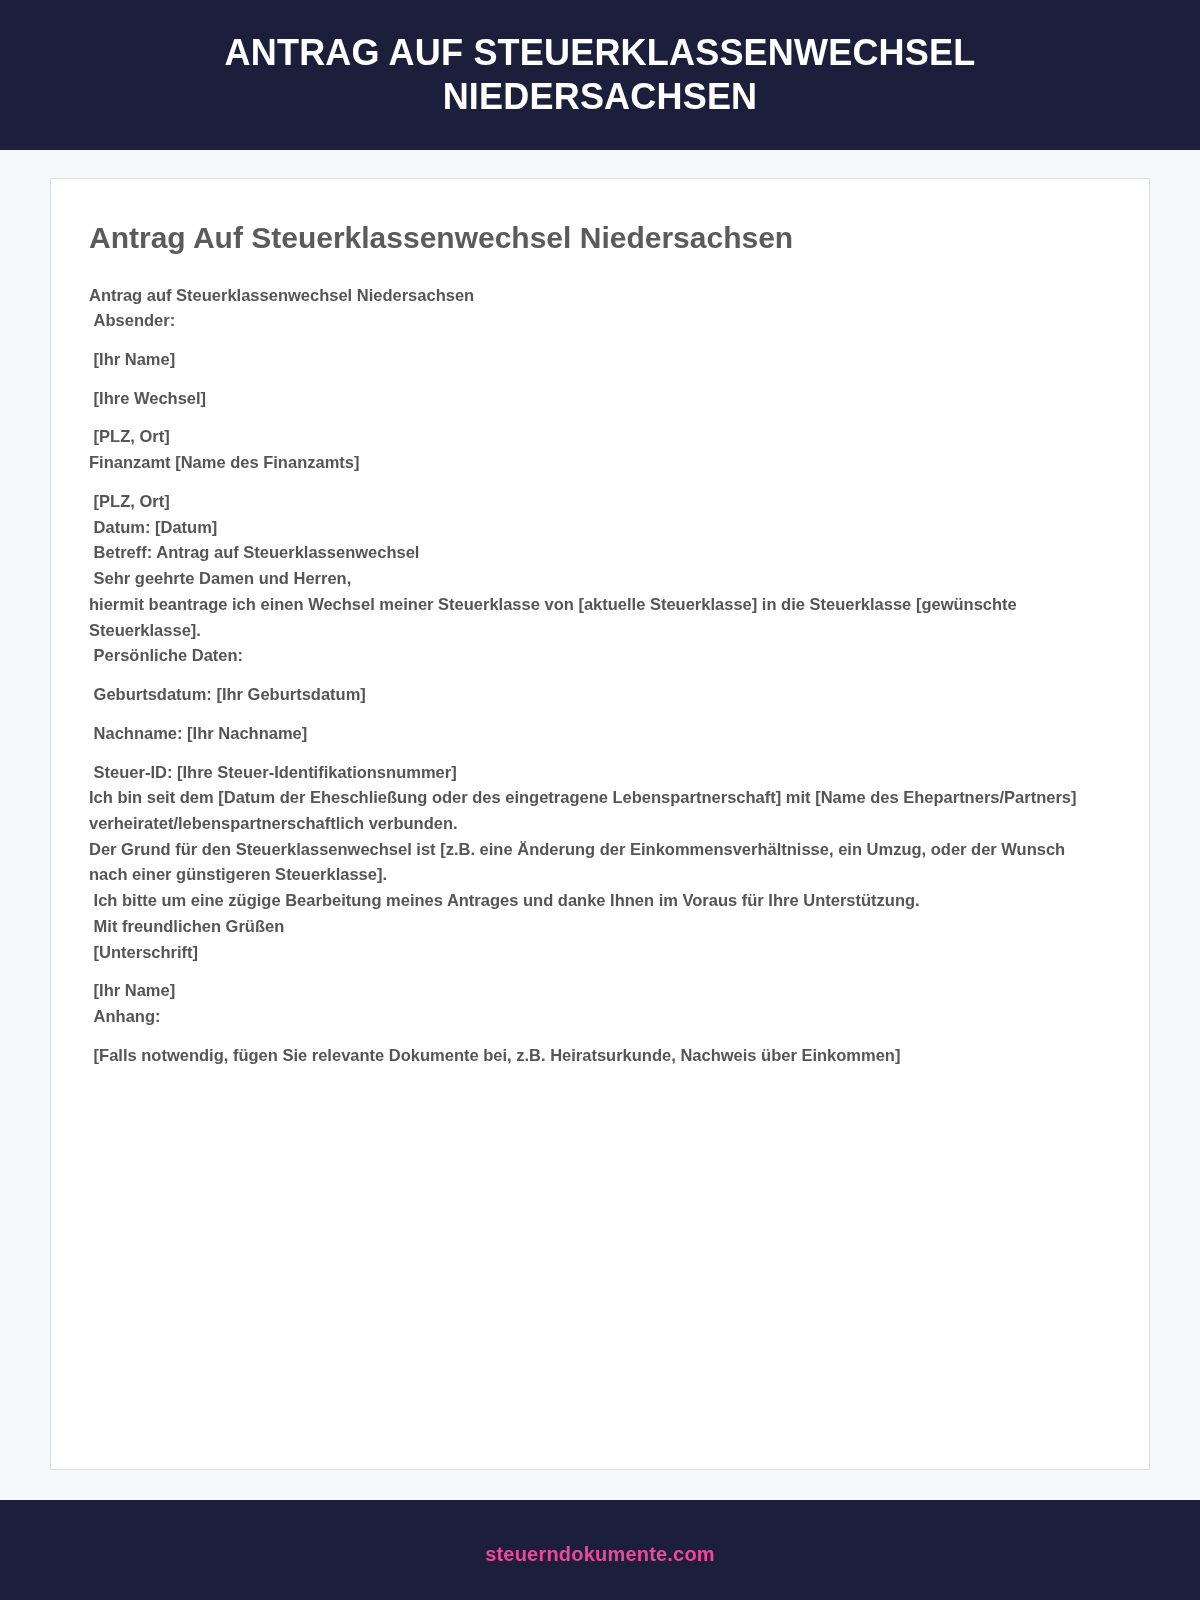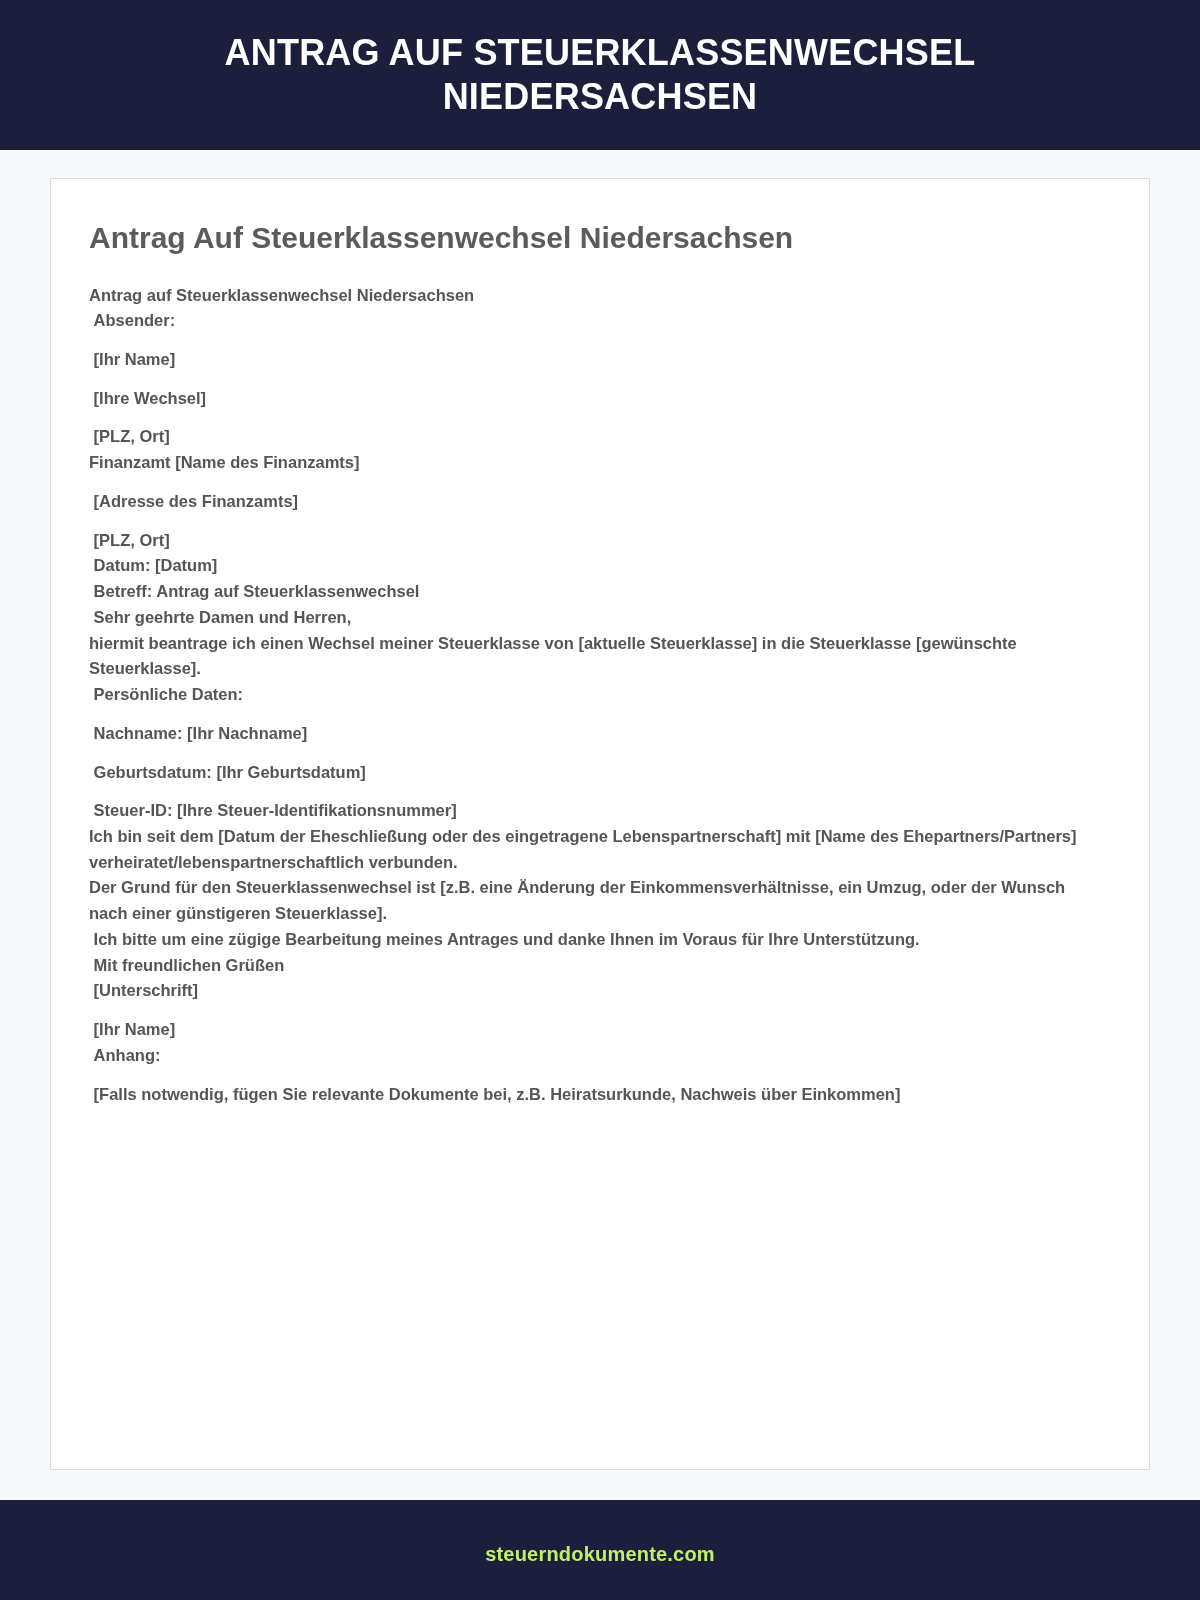--- a/index.html
+++ b/index.html
@@ -74,21 +74,21 @@
 
   
   .site-footer {
     background: #1b1f3b;
     height: 108px;
     display: flex;
     align-items: center;
     justify-content: center;
   }
   .site-footer .footer-text {
-    color: #bef264;
+    color: #ec4899;
     font-family: "Liberation Sans", sans-serif;
     font-size: 20px;
     font-weight: bold;
     letter-spacing: 0.2px;
   }
 </style>
 </head>
 <body>
 
 <header class="site-header">
@@ -98,29 +98,28 @@
 <main class="page-area">
   <article class="doc-card">
     <h2 class="doc-title">Antrag Auf Steuerklassenwechsel Niedersachsen</h2>
     <section class="doc-body">
       <p>Antrag auf Steuerklassenwechsel Niedersachsen
  Absender:</p>
       <p> [Ihr Name]</p>
       <p> [Ihre Wechsel]</p>
       <p> [PLZ, Ort]
 Finanzamt [Name des Finanzamts]</p>
-      <p> [Adresse des Finanzamts]</p>
       <p> [PLZ, Ort]
  Datum: [Datum]
  Betreff: Antrag auf Steuerklassenwechsel
  Sehr geehrte Damen und Herren,
 hiermit beantrage ich einen Wechsel meiner Steuerklasse von [aktuelle Steuerklasse] in die Steuerklasse [gewünschte Steuerklasse].
  Persönliche Daten:</p>
+      <p> Geburtsdatum: [Ihr Geburtsdatum]</p>
       <p> Nachname: [Ihr Nachname]</p>
-      <p> Geburtsdatum: [Ihr Geburtsdatum]</p>
       <p> Steuer-ID: [Ihre Steuer-Identifikationsnummer]
 Ich bin seit dem [Datum der Eheschließung oder des eingetragene Lebenspartnerschaft] mit [Name des Ehepartners/Partners] verheiratet/lebenspartnerschaftlich verbunden.
 Der Grund für den Steuerklassenwechsel ist [z.B. eine Änderung der Einkommensverhältnisse, ein Umzug, oder der Wunsch nach einer günstigeren Steuerklasse].
  Ich bitte um eine zügige Bearbeitung meines Antrages und danke Ihnen im Voraus für Ihre Unterstützung.
  Mit freundlichen Grüßen
  [Unterschrift]</p>
       <p> [Ihr Name]
  Anhang:</p>
       <p> [Falls notwendig, fügen Sie relevante Dokumente bei, z.B. Heiratsurkunde, Nachweis über Einkommen]</p>
     </section>

